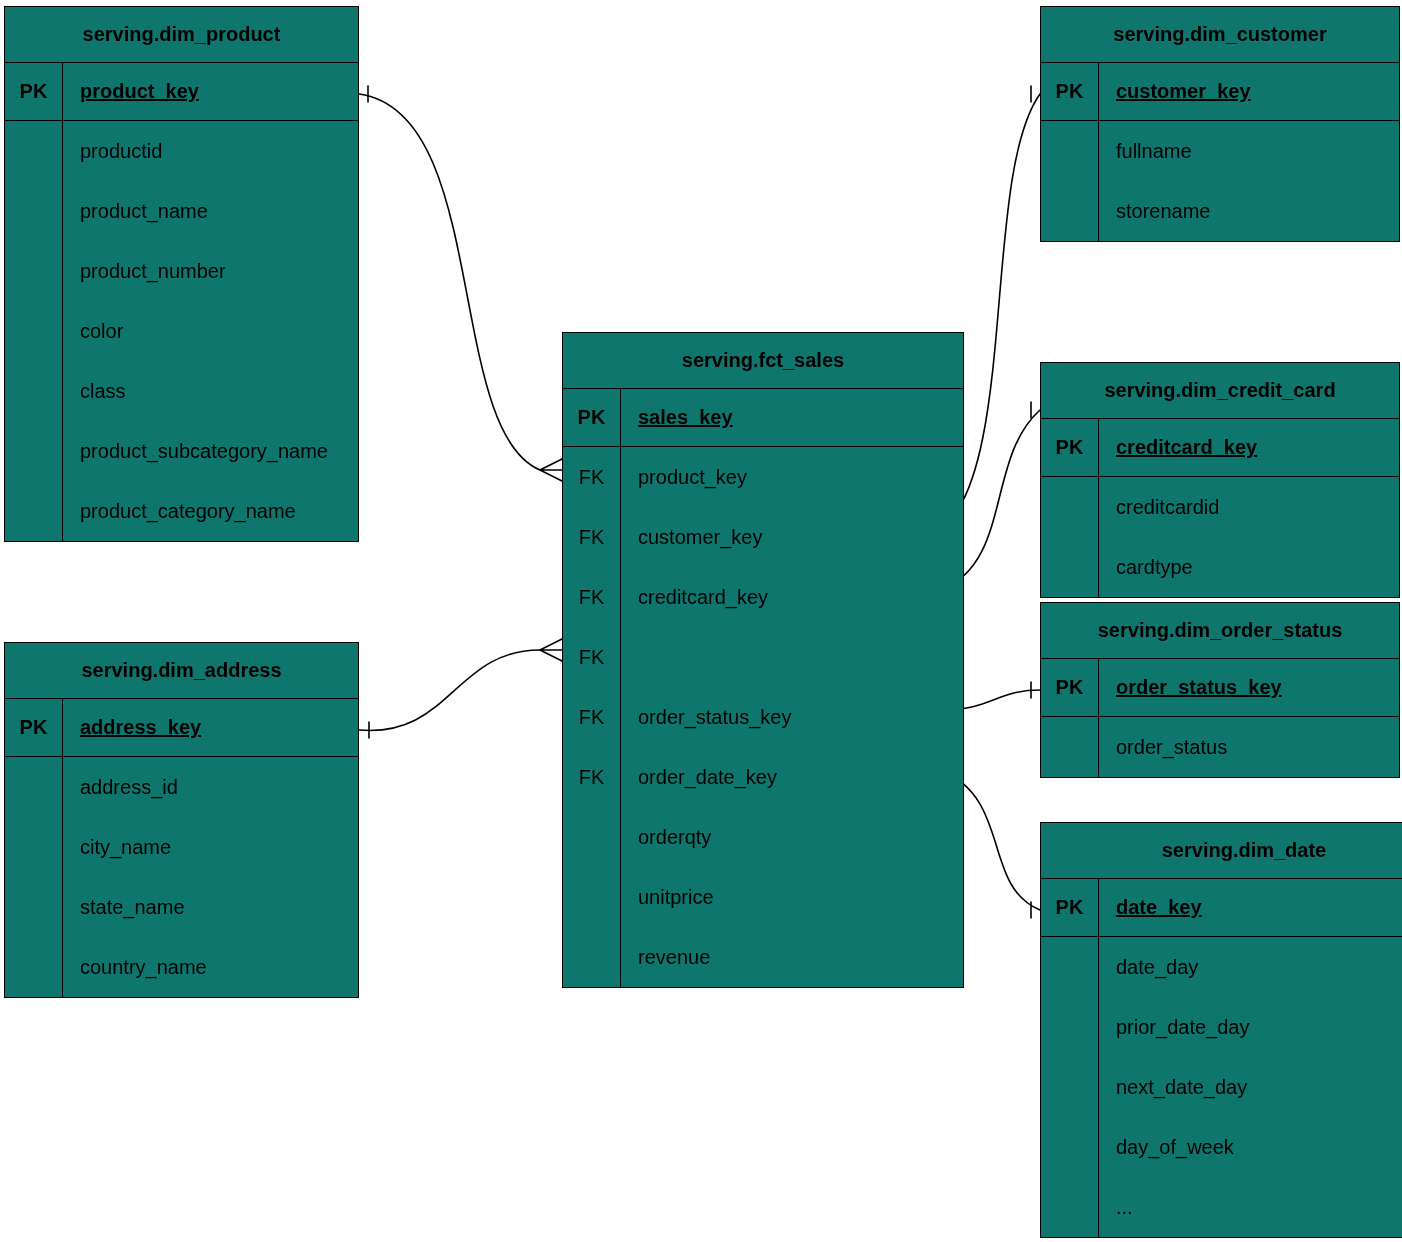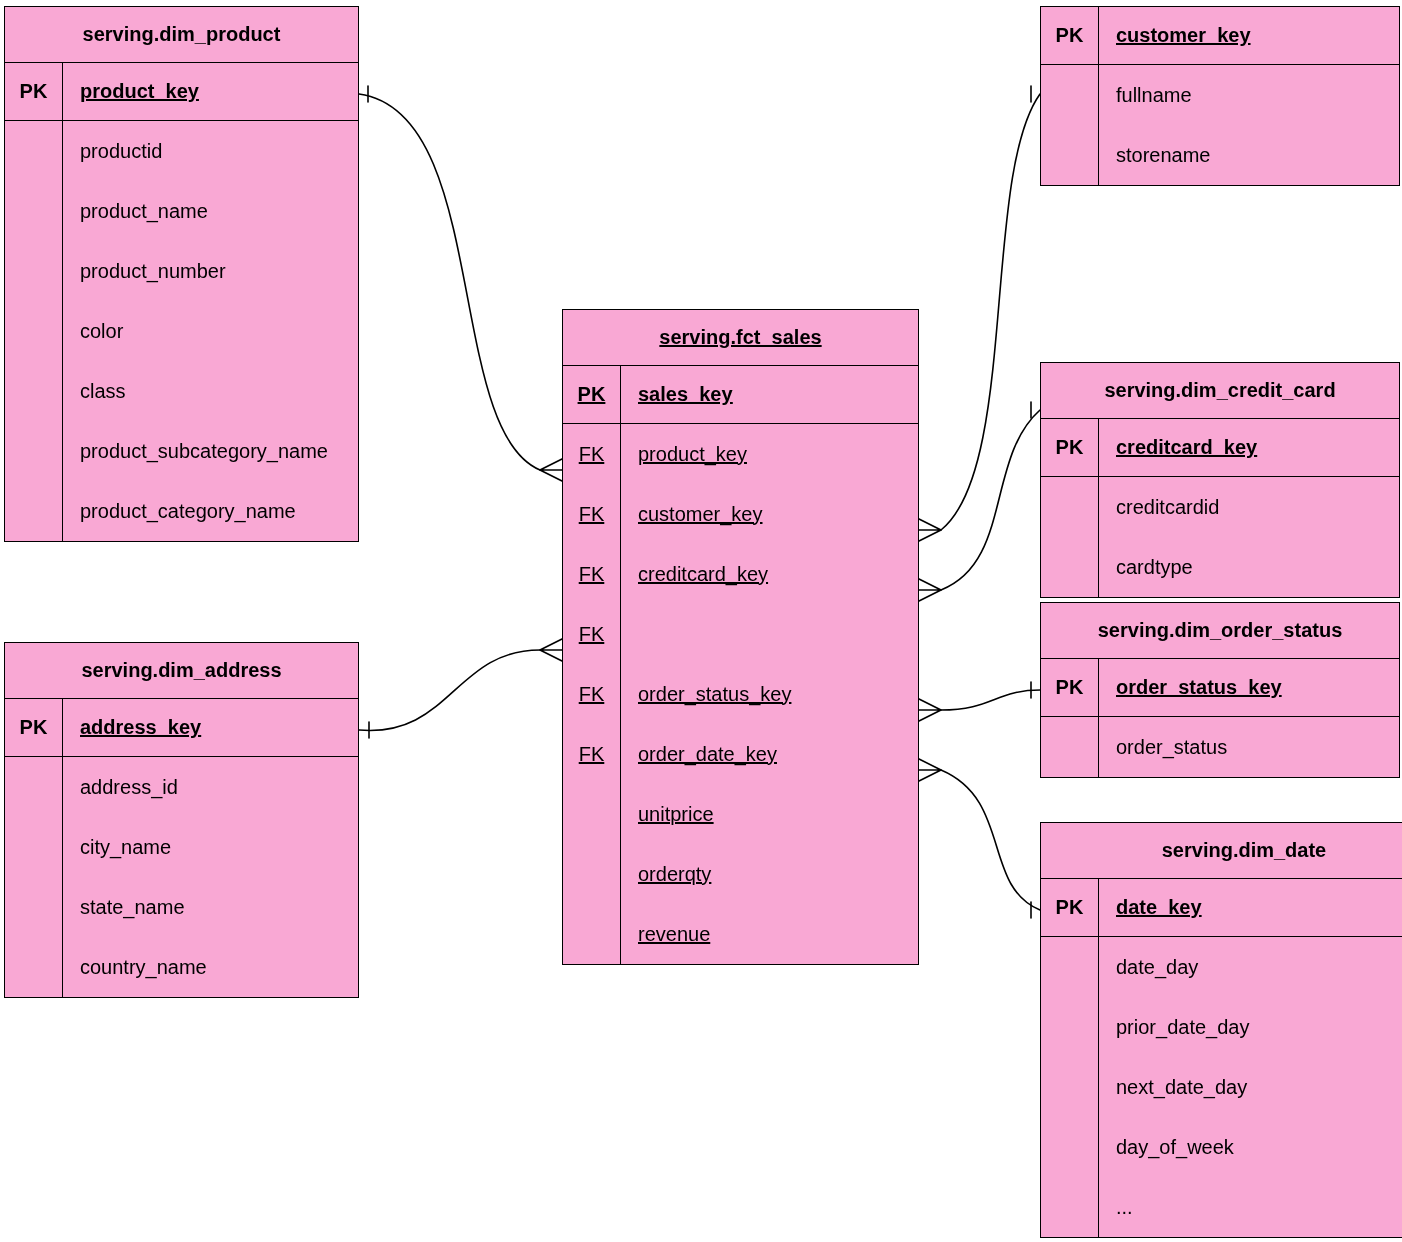--- a/index.html
+++ b/index.html
@@ -5,21 +5,21 @@
   * { box-sizing: border-box; margin: 0; padding: 0; }
   html, body { background: #ffffff; }
   body {
     width: 1402px; height: 1242px; position: relative;
     font-family: "Liberation Sans", sans-serif;
     color: #000;
   }
   svg.rels { position: absolute; left: 0; top: 0; }
   .db-table {
     position: absolute;
-    background: #f9a8d4;
+    background: #0f766e;
     border: 1.5px solid #000;
   }
   .tbl-title {
     height: 56px;
     border-bottom: 1.5px solid #000;
     display: flex; align-items: center; justify-content: center;
     font-weight: bold; font-size: 20px;
   }
   .tbl-row { display: flex; min-height: 60px; }
   .pk-row { border-bottom: 1.5px solid #000; min-height: 58px; justify-content: flex-end; }
@@ -106,35 +106,36 @@
     <div class="key-cell"></div>
     <div class="field-cell">product_subcategory_name</div>
   </div>
   <div class="tbl-row">
     <div class="key-cell"></div>
     <div class="field-cell">product_category_name</div>
   </div>
 </div>
 
 <div class="db-table" style="left:1040px; top:6px; width:360px;">
+  <div class="tbl-title">serving.dim_customer</div>
   <div class="tbl-row pk-row">
     <div class="key-cell">PK</div>
     <div class="field-cell">customer_key</div>
   </div>
   <div class="tbl-row">
     <div class="key-cell"></div>
     <div class="field-cell">fullname</div>
   </div>
   <div class="tbl-row">
     <div class="key-cell"></div>
     <div class="field-cell">storename</div>
   </div>
 </div>
 
-<div class="db-table" style="left:562px; top:309px; width:357px;text-decoration:underline;">
+<div class="db-table" style="left:562px; top:332px; width:402px;">
   <div class="tbl-title">serving.fct_sales</div>
   <div class="tbl-row pk-row">
     <div class="key-cell">PK</div>
     <div class="field-cell">sales_key</div>
   </div>
   <div class="tbl-row">
     <div class="key-cell">FK</div>
     <div class="field-cell">product_key</div>
   </div>
   <div class="tbl-row">
@@ -151,25 +152,25 @@
   <div class="tbl-row">
     <div class="key-cell">FK</div>
     <div class="field-cell">order_status_key</div>
   </div>
   <div class="tbl-row">
     <div class="key-cell">FK</div>
     <div class="field-cell">order_date_key</div>
   </div>
   <div class="tbl-row">
     <div class="key-cell"></div>
+    <div class="field-cell">orderqty</div>
+  </div>
+  <div class="tbl-row">
+    <div class="key-cell"></div>
     <div class="field-cell">unitprice</div>
-  </div>
-  <div class="tbl-row">
-    <div class="key-cell"></div>
-    <div class="field-cell">orderqty</div>
   </div>
   <div class="tbl-row">
     <div class="key-cell"></div>
     <div class="field-cell">revenue</div>
   </div>
 </div>
 
 <div class="db-table" style="left:1040px; top:322px; width:360px;margin-top:40px;">
   <div class="tbl-title">serving.dim_credit_card</div>
   <div class="tbl-row pk-row">

